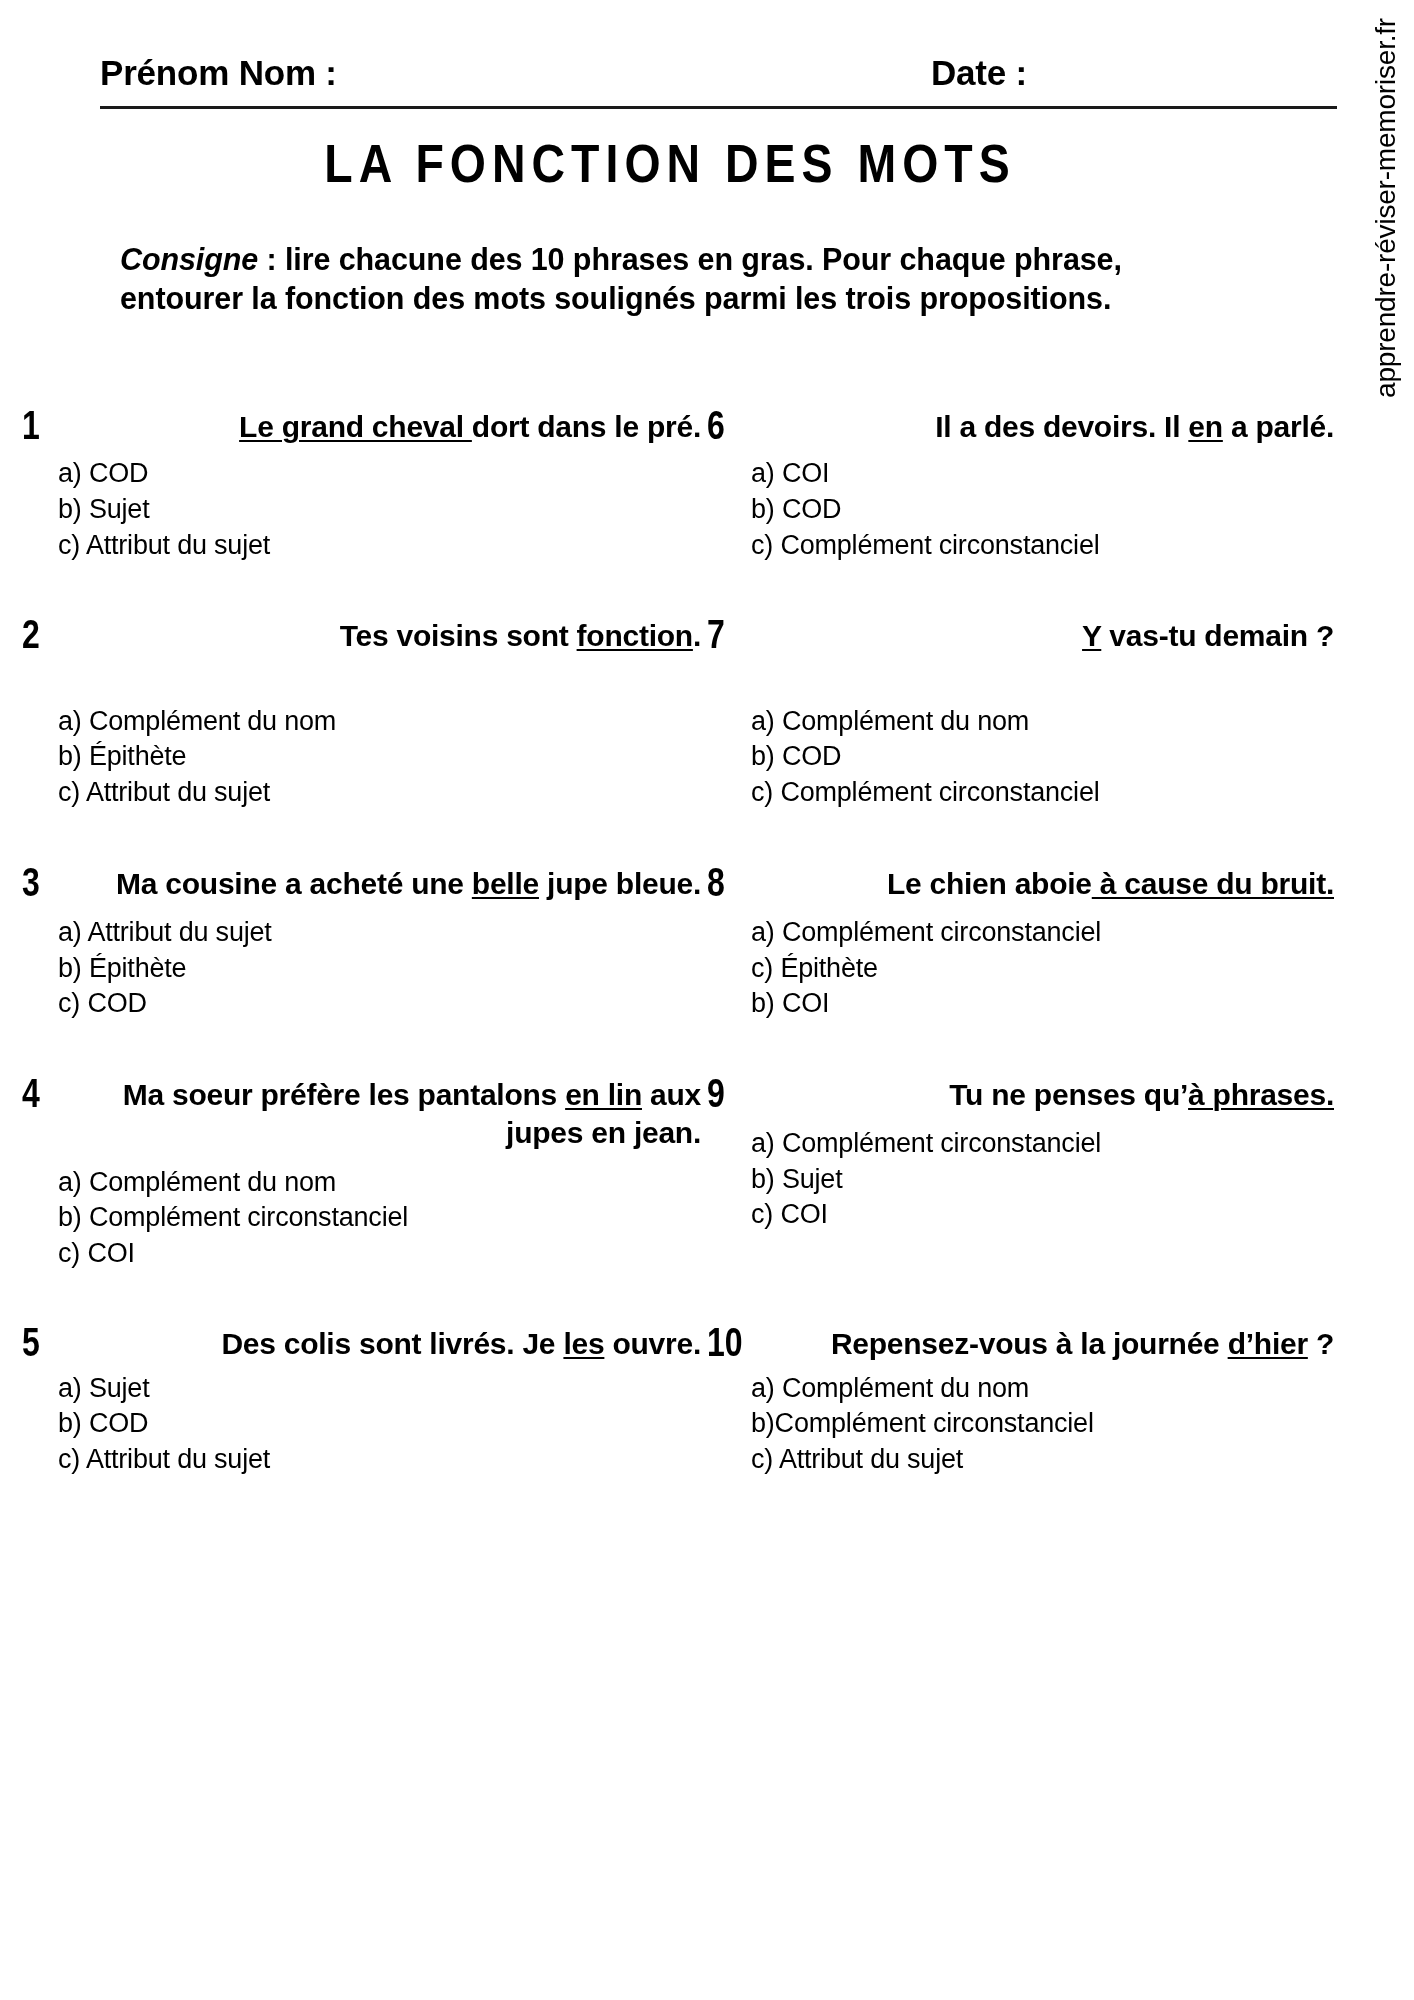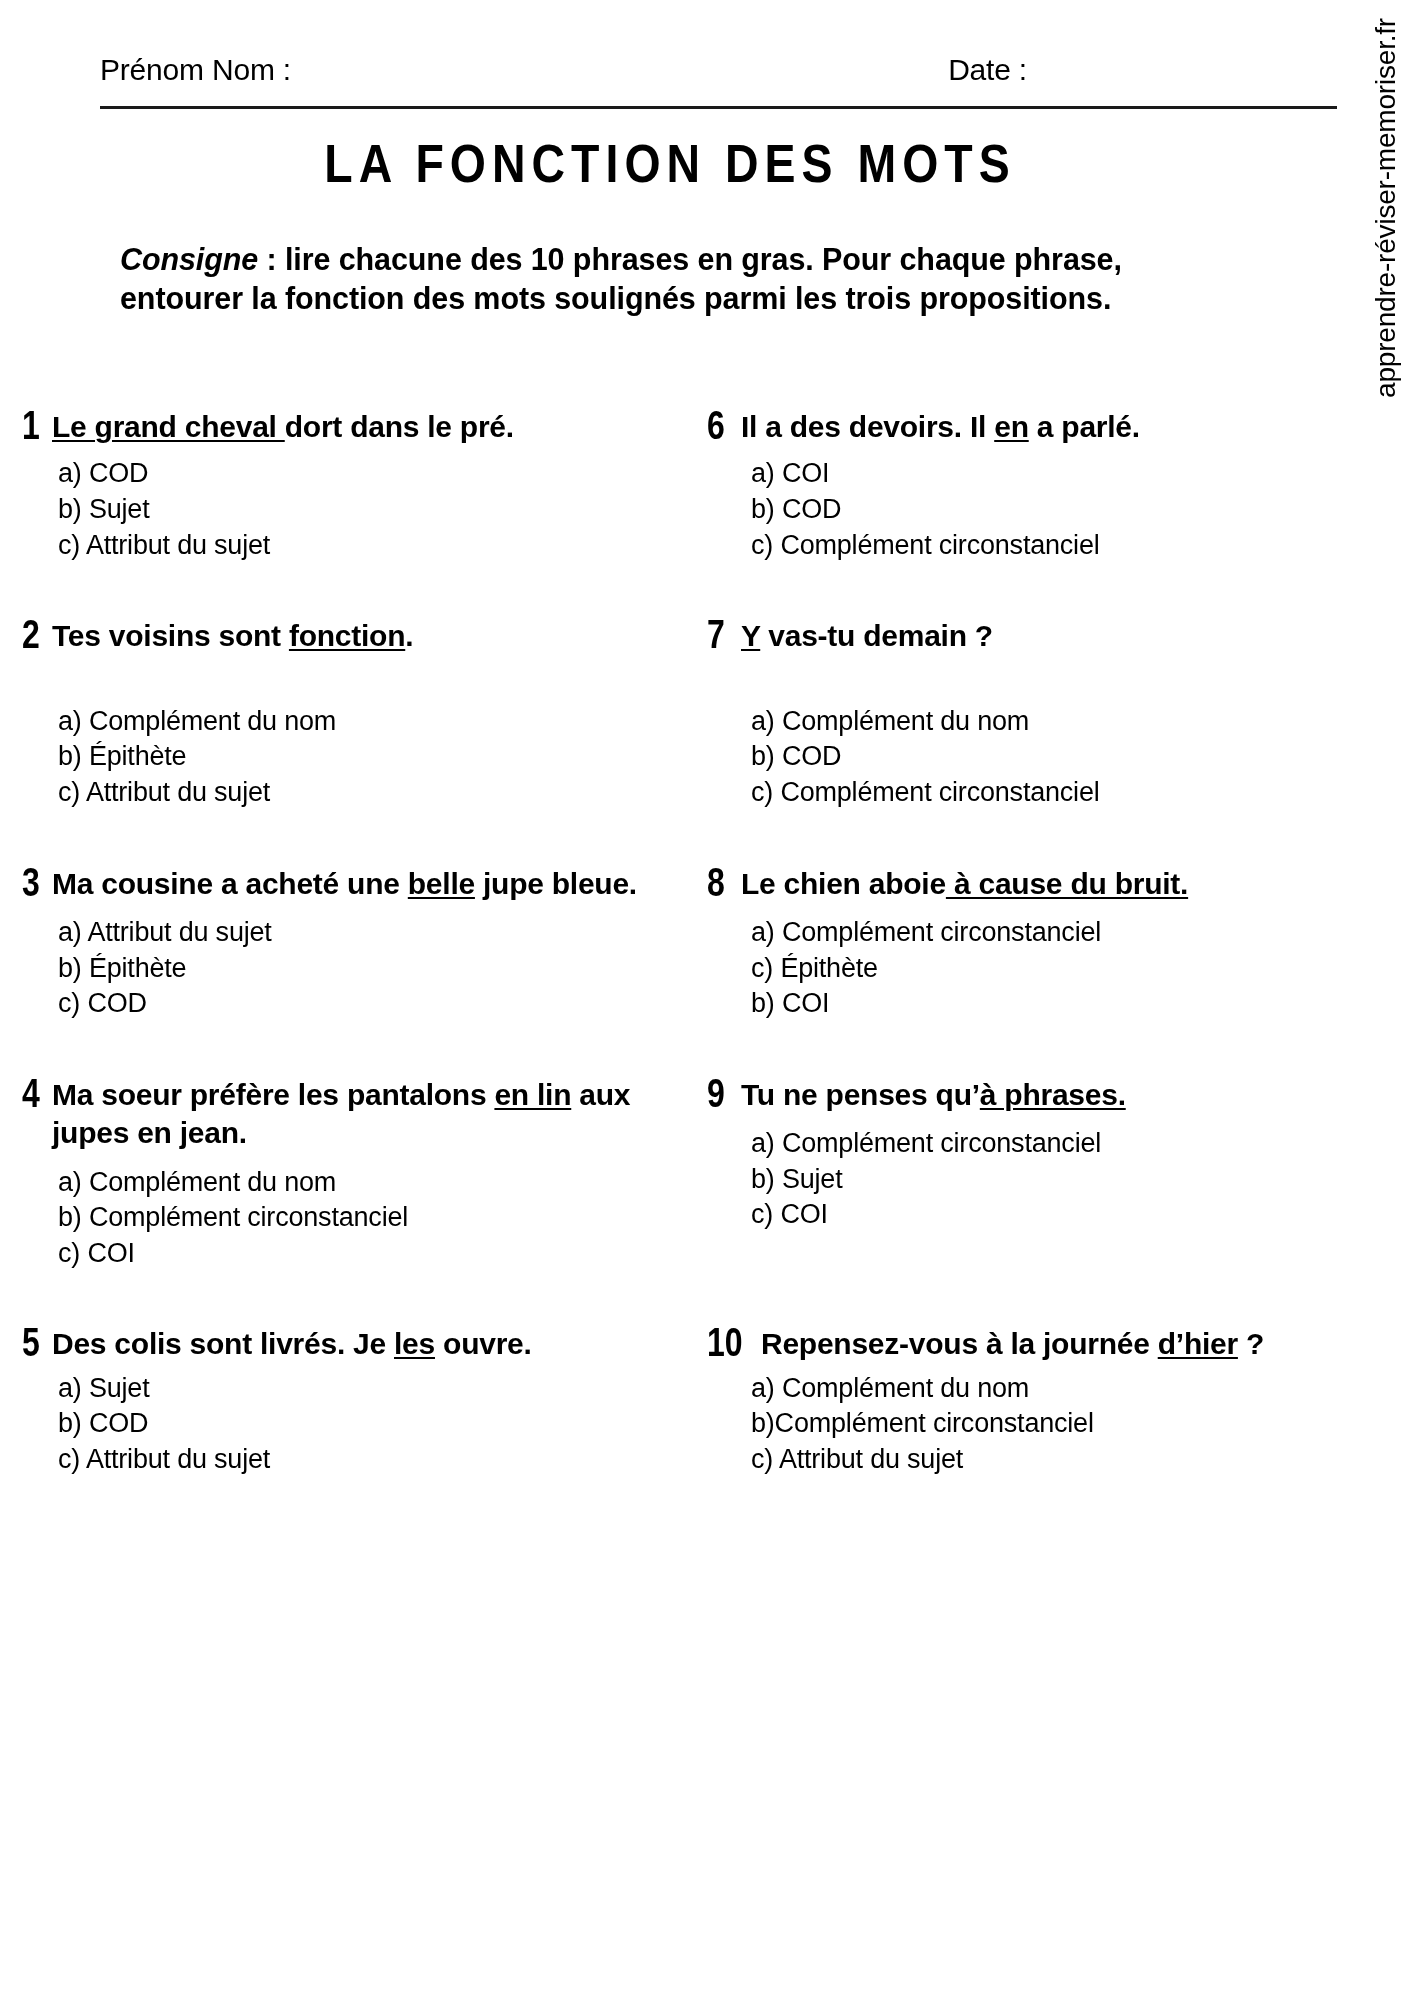--- a/index.html
+++ b/index.html
@@ -28,22 +28,22 @@
     position: absolute;
     left: 100px; top: 55px;
     width: 1237px;
     height: 54px;
     border-bottom: 3px solid #1a1a1a;
     display: flex;
     align-items: flex-start;
     justify-content: space-between;
   }
   .header-field {
-    font-size: 30px;
-    font-weight: 400;
+    font-size: 35px;
+    font-weight: 700;
     letter-spacing: -0.2px;
     white-space: nowrap;
     line-height: 1;
   }
   .header-date { margin-right: 310px; }
 
   
   .title {
     position: absolute;
     left: 0; top: 132px;
@@ -102,20 +102,21 @@
     transform: scaleX(0.8);
     transform-origin: left top;
     margin-top: -2px;
   }
   .q-text {
     flex: 1 1 auto;
     font-size: 30px;
     font-weight: 700;
     line-height: 1.28;
     letter-spacing: -0.25px;
+    text-align: right;
   }
   .q-text u {
     text-decoration: underline;
     text-underline-offset: 2.5px;
     text-decoration-thickness: 2px;
   }
 
   .opts {
     list-style: none;
     margin: 0;

